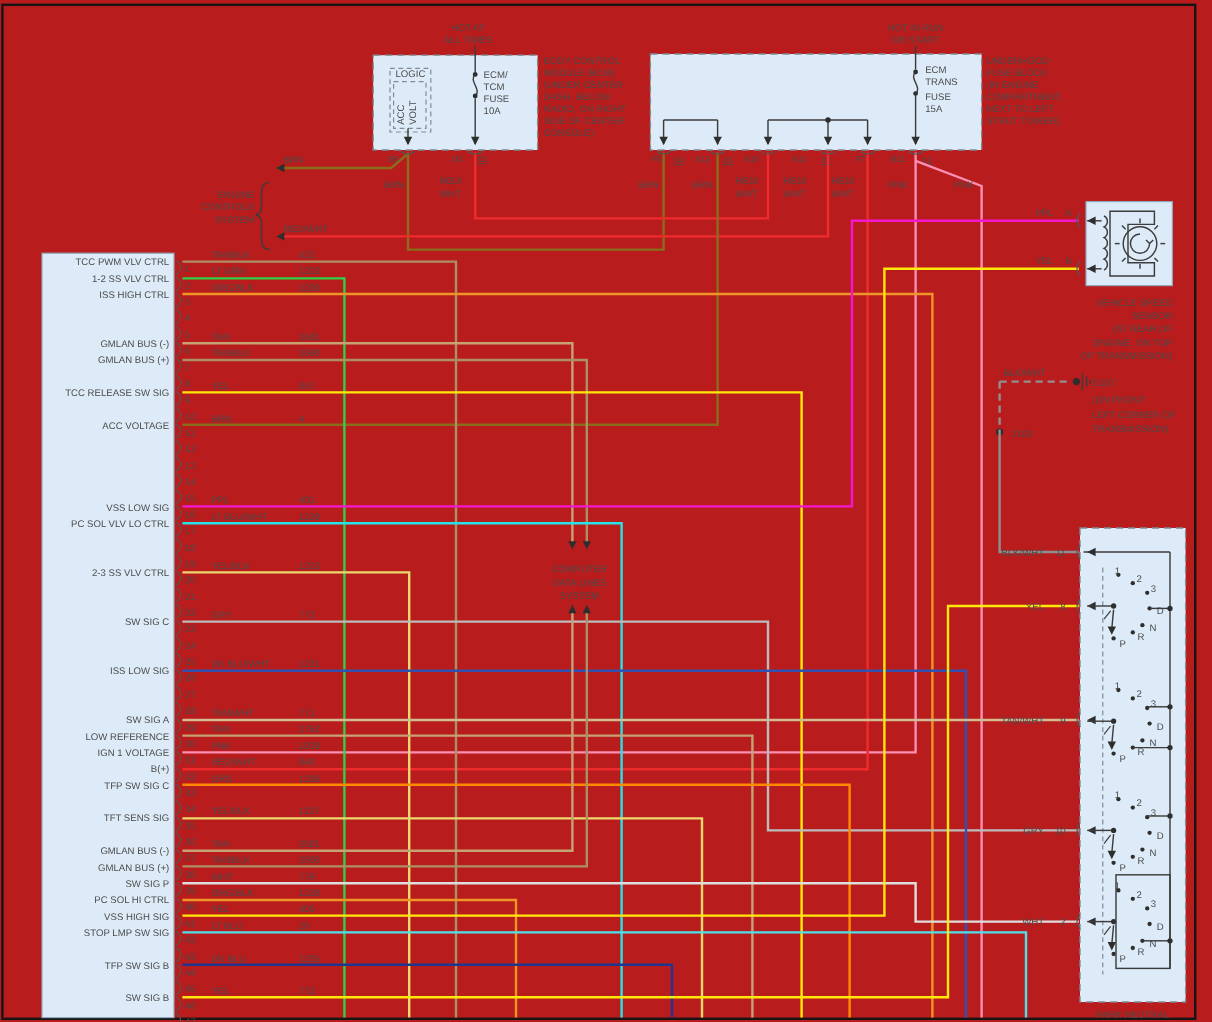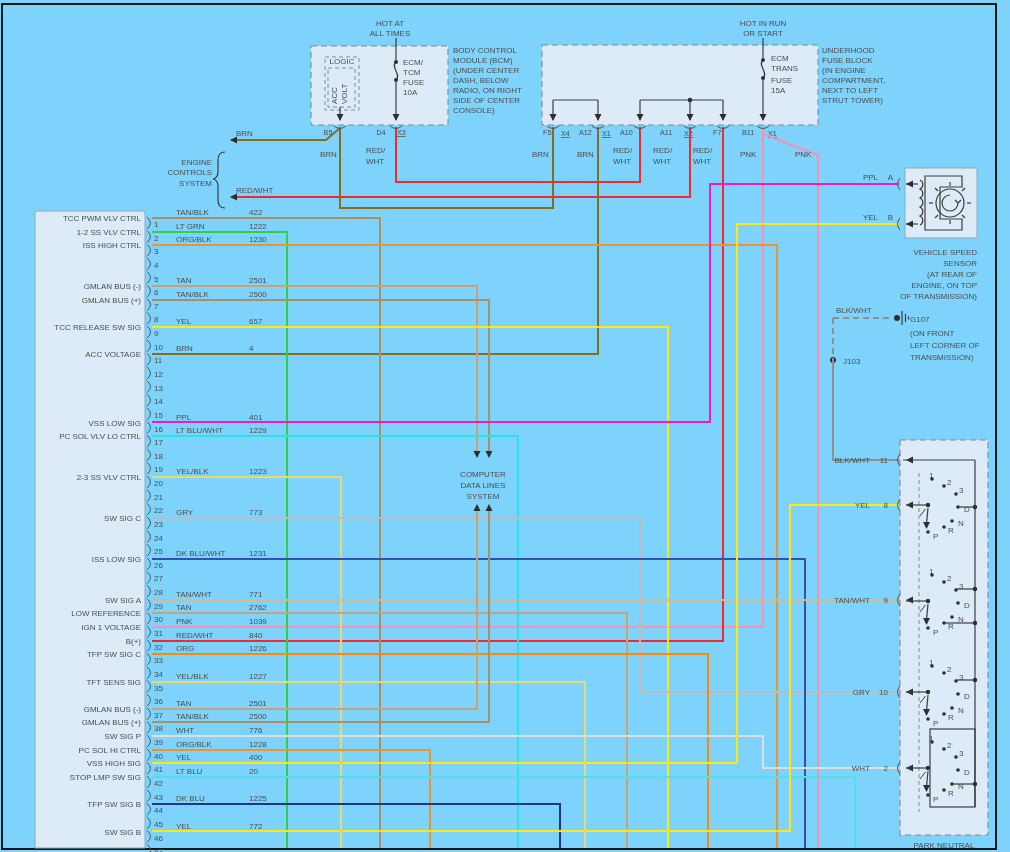--- a/index.html
+++ b/index.html
@@ -1,16 +1,16 @@
 <!DOCTYPE html>
 <html><head>
 <meta charset="utf-8">
 <style>
   html,body{margin:0;padding:0;background:#ffffff;}
-  .page{width:1010px;height:852px;position:relative;background:#7dd3fc;overflow:hidden;}
+  .page{width:1010px;height:852px;position:relative;background:#b91c1c;overflow:hidden;}
   svg{display:block;}
   text{font-family:"Liberation Sans",sans-serif;font-size:8px;fill:#4c4c4c;}
   .t7{font-size:7.2px;}
   .ul{text-decoration:underline;}
   .mid{text-anchor:middle;}
   .end{text-anchor:end;}
   .boxfill{fill:#dcebf7;stroke:#8ea8bc;stroke-width:1;}
   .dashbox{fill:#dcebf7;stroke:#7e8c96;stroke-width:1.1;stroke-dasharray:6 4;}
   .dashsub{fill:none;stroke:#7e8c96;stroke-width:1;stroke-dasharray:4 3;}
   .blk{stroke:#3c3c3c;stroke-width:1.2;fill:none;}

